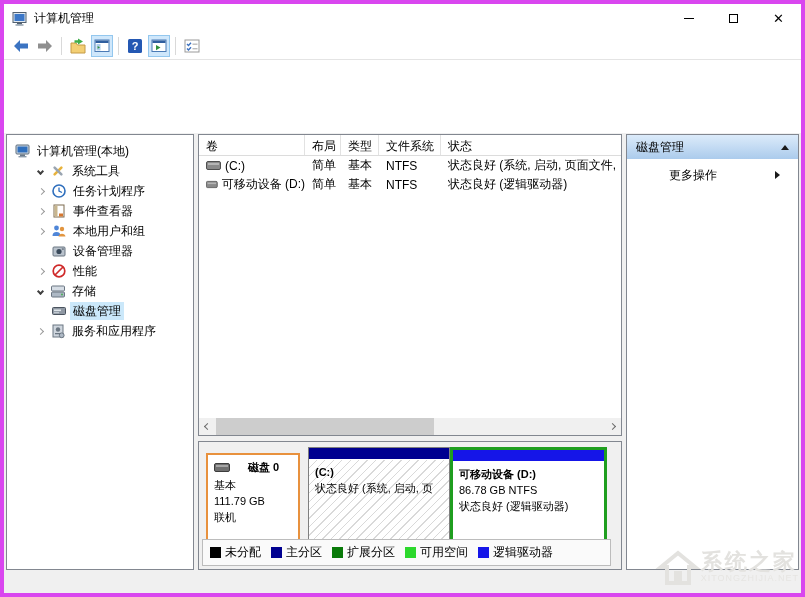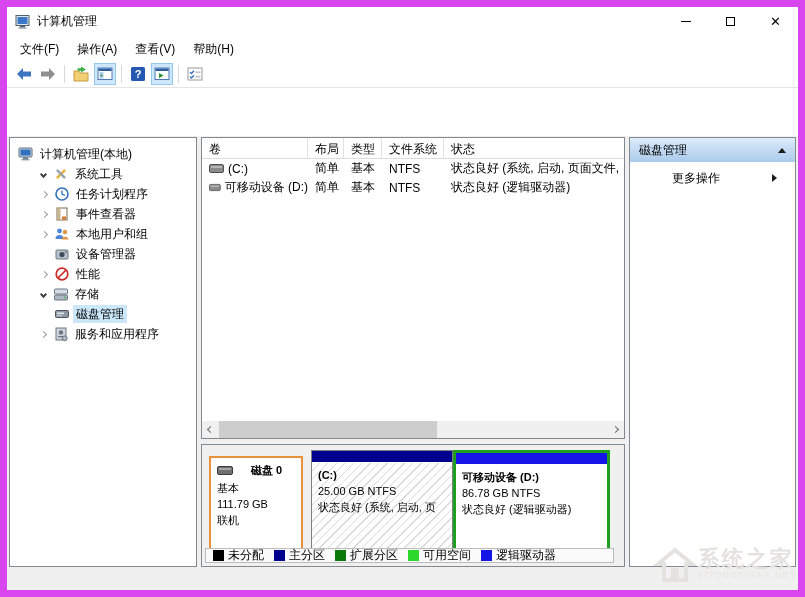--- a/index.html
+++ b/index.html
@@ -1,17 +1,17 @@
 <!DOCTYPE html>
 <html><head>
 <meta charset="utf-8">
 <style>
   * { box-sizing: border-box; margin: 0; padding: 0; }
   html,body { width:805px; height:597px; font-family:"Liberation Sans","DejaVu Sans",sans-serif; }
-  .window { position:relative; width:805px; height:597px; background:#fff; border:7px solid #d946ef; overflow:hidden; }
+  .window { position:relative; width:805px; height:597px; background:#fff; border:4px solid #d946ef; overflow:hidden; }
 
   
   .titlebar { height:29px; display:flex; align-items:center; padding-left:8px; background:#fff; }
   .titlebar .app-icon { width:16px; height:16px; margin-right:6px; flex:0 0 auto; }
   .titlebar .title { font-size:12px; color:#000; flex:1 1 auto; }
   .win-controls { display:flex; height:29px; }
   .win-btn { width:45px; height:29px; display:flex; align-items:center; justify-content:center; }
   .glyph-min { width:10px; height:0; border-top:1px solid #000; }
   .glyph-max { width:9px; height:9px; border:1px solid #000; }
   .glyph-close { font-size:13px; color:#000; line-height:1; }
@@ -67,21 +67,21 @@
   .partition { border:1px solid #7f7f7f; background:#fff; display:flex; flex-direction:column; }
   .partition.selected { border:3px solid #1f9e1f; }
   .part-bar { height:12px; flex:0 0 auto; border-bottom:1px solid #fff; }
   .part-body { flex:1; padding:4px 6px; font-size:11px; line-height:16px; white-space:nowrap; overflow:hidden; }
   .part-body.hatched { background:repeating-linear-gradient(135deg,#ffffff 0 5px,#d9d9d9 5px 6px); }
   .part-name { font-weight:bold; }
   .part-c { width:142px; }
   .part-d { width:157px; }
 
   
-  .legend { position:absolute; left:3px; right:10px; bottom:3px; height:15px; background:#fafafa; border:1px solid #bcbcbc; display:flex; align-items:center; padding-left:7px; font-size:12px; }
+  .legend { position:absolute; left:3px; right:10px; bottom:3px; height:27px; background:#fafafa; border:1px solid #bcbcbc; display:flex; align-items:center; padding-left:7px; font-size:12px; }
   .lg-item { display:flex; align-items:center; margin-right:10px; }
   .lg-sq { width:11px; height:11px; margin-right:4px; flex:0 0 auto; }
 
   
   .actions-header { height:25px; line-height:25px; padding-left:9px; font-size:12px; border-bottom:1px solid #dcdcdc; }
   .actions-section { height:24px; background:linear-gradient(#dcebfa,#abcbec); display:flex; align-items:center; padding:0 9px; font-size:12px; }
   .tri-up { width:0; height:0; border-left:4px solid transparent; border-right:4px solid transparent; border-bottom:5px solid #1a1a1a; margin-left:auto; }
   .actions-more { height:32px; display:flex; align-items:center; padding:0 18px 0 42px; font-size:12px; }
   .tri-right { width:0; height:0; border-top:4px solid transparent; border-bottom:4px solid transparent; border-left:5px solid #1a1a1a; margin-left:auto; }
 
@@ -111,26 +111,20 @@
         </div>
       <div class="win-btn">
           <span class="glyph-max"></span>
         </div>
       <div class="win-btn">
           <span class="glyph-close">✕</span>
         </div>
     </div>
   </div>
 
-  <div class="menubar">
-    <span class="menu-item">文件(F)</span>
-    <span class="menu-item">操作(A)</span>
-    <span class="menu-item">查看(V)</span>
-    <span class="menu-item">帮助(H)</span>
-  </div>
 
   <div class="toolbar">
     <div class="tb-btn">
       <svg width="16" height="14" viewBox="0 0 16 14">
           <path d="M1 7 L7 1 L7 4.5 L15 4.5 L15 9.5 L7 9.5 L7 13 Z" fill="#3c74c2"></path>
         </svg>
     </div>
     <div class="tb-btn">
       <svg width="16" height="14" viewBox="0 0 16 14">
           <path d="M15 7 L9 1 L9 4.5 L1 4.5 L1 9.5 L9 9.5 L9 13 Z" fill="#8f8f8f"></path>
@@ -365,21 +359,20 @@
               </div>
               <div>基本</div>
               <div>111.79 GB</div>
               <div>联机</div>
             </div>
           </div>
           <div class="partition part-c">
             <div class="part-bar" style="background-color: rgb(0, 0, 144);"></div>
             <div class="part-body hatched">
               <div class="part-name">(C:)</div>
-              <div>25.00 GB NTFS</div>
               <div>状态良好 (系统, 启动, 页</div>
             </div>
           </div>
           <div class="partition part-d selected">
             <div class="part-bar" style="background-color: rgb(21, 21, 232);"></div>
             <div class="part-body">
               <div class="part-name">可移动设备 (D:)</div>
               <div>86.78 GB NTFS</div>
               <div>状态良好 (逻辑驱动器)</div>
             </div>

